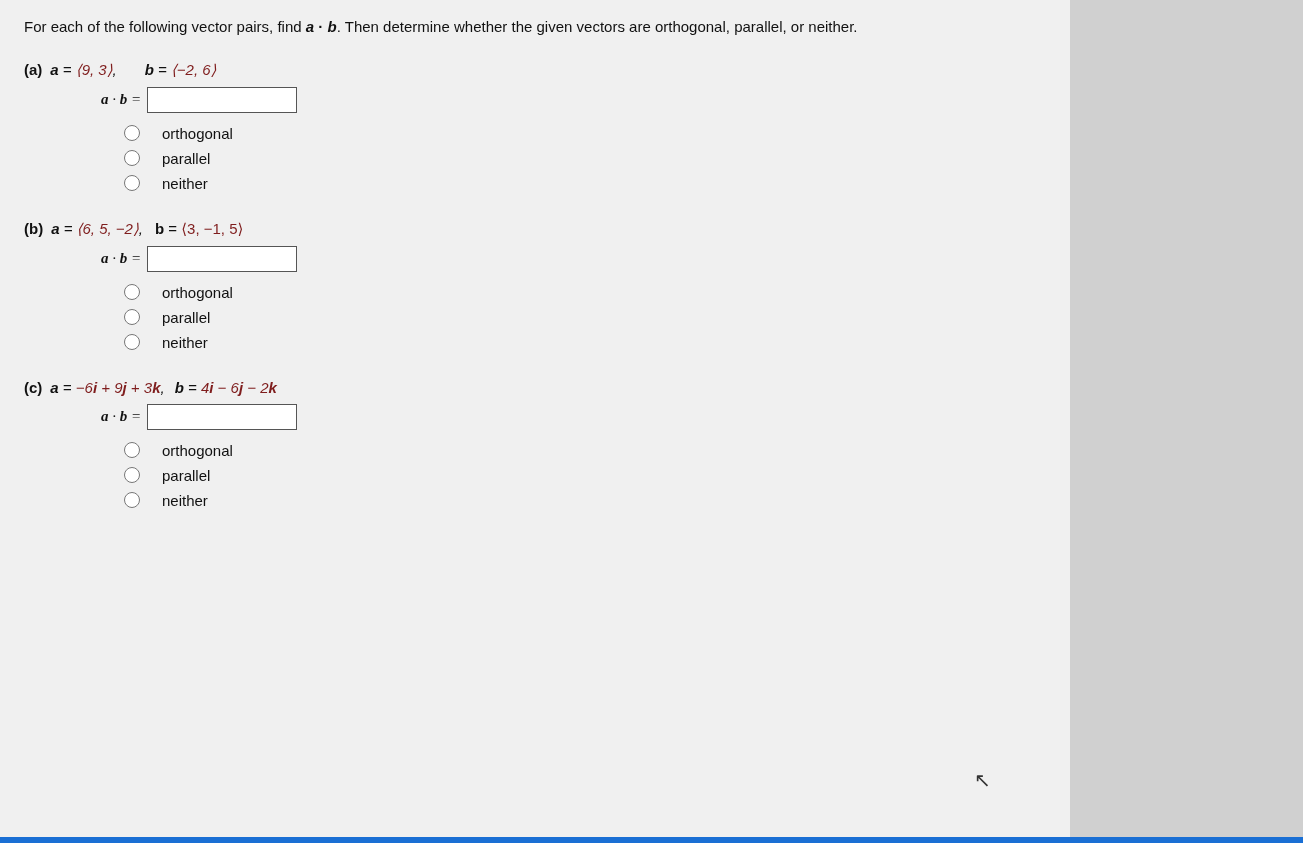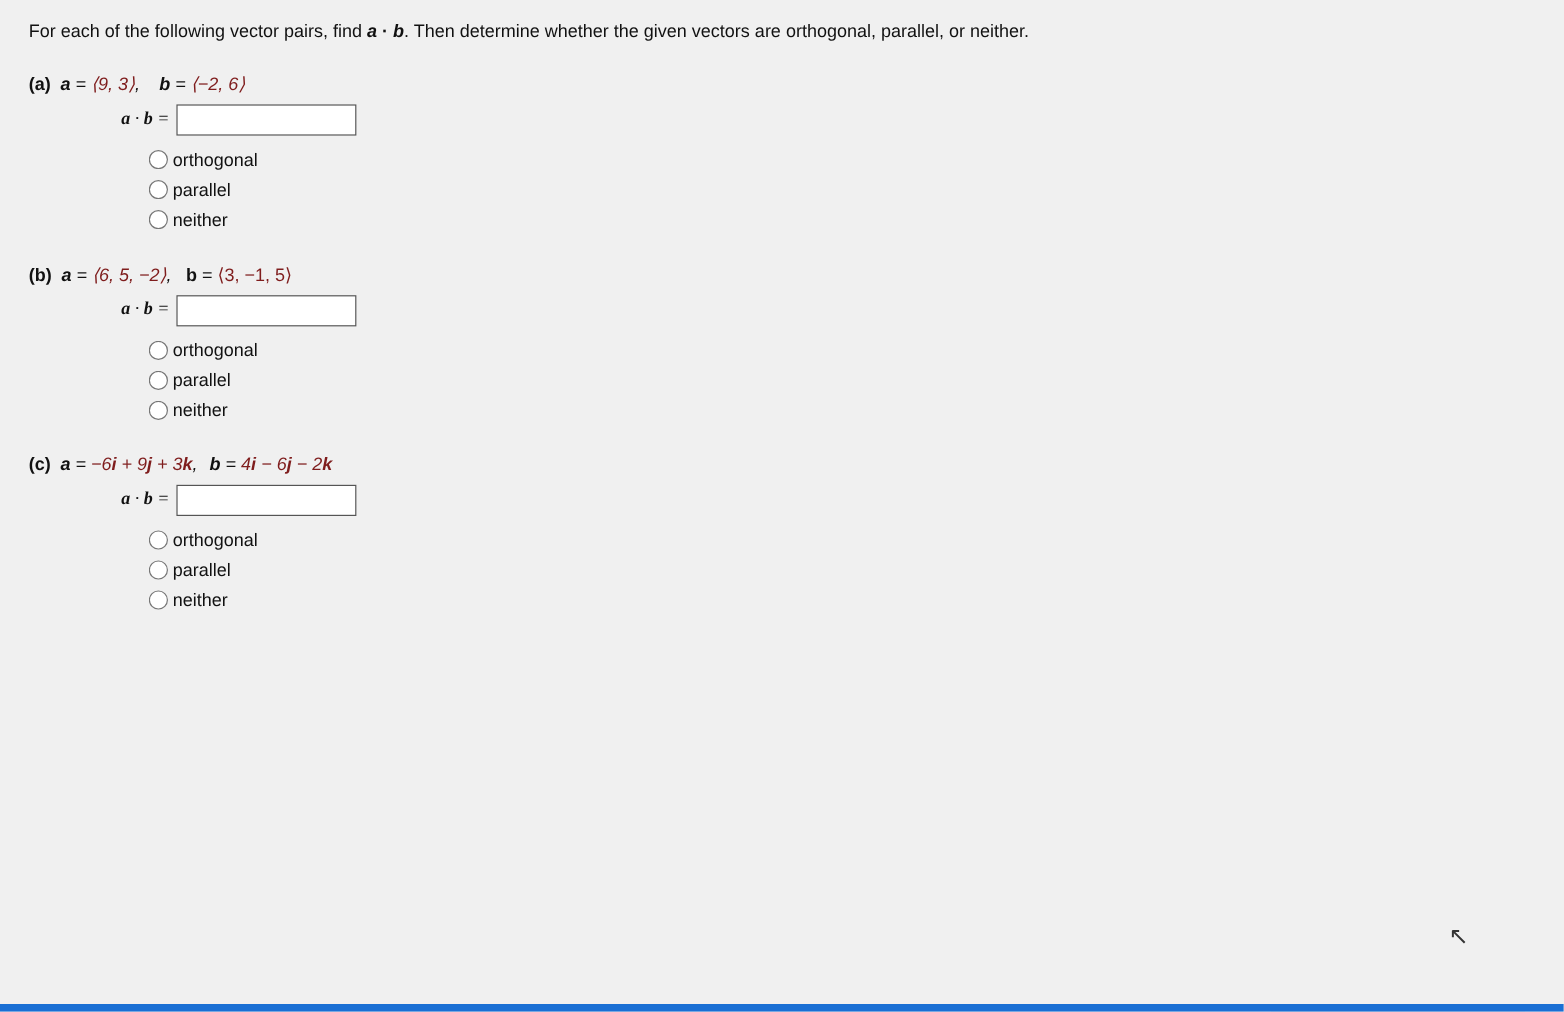--- a/index.html
+++ b/index.html
@@ -13,21 +13,21 @@
       font-family: Georgia, 'Times New Roman', serif;
       font-size: 16px;
       color: #111;
       width: 1303px;
       min-height: 843px;
       padding: 0;
     }
 
     .page {
       background-color: #f0f0f0;
-      width: 1303px;
+      width: 1070px;
       min-height: 843px;
       padding: 16px 24px 24px 24px;
       position: relative;
     }
 
     .instructions {
       font-size: 15px;
       margin-bottom: 22px;
       line-height: 1.5;
       font-family: Arial, sans-serif;
@@ -78,21 +78,21 @@
     .radio-group {
       margin-left: 100px;
       display: flex;
       flex-direction: column;
       gap: 8px;
     }
 
     .radio-option {
       display: flex;
       align-items: center;
-      gap: 4px;
+      gap: 22px;
       font-family: Arial, sans-serif;
       font-size: 15px;
     }
 
     .radio-option input[type="radio"] {
       width: 16px;
       height: 16px;
       cursor: pointer;
       accent-color: #666;
     }
@@ -124,21 +124,21 @@
   <div class="instructions">
     For each of the following vector pairs, find <strong><em>a</em> · <em>b</em></strong>. Then determine whether the given vectors are orthogonal, parallel, or neither.
   </div>
 
   <div class="problem-block">
     <div class="problem-label">
       <span class="problem-label-letter">(a)</span>
       <span style="font-style:italic;">
         <strong>a</strong> = <span class="red-text">⟨9, 3⟩</span>,
       </span>
-      <span style="font-style:italic; margin-left:8px;">
+      <span style="font-style:italic; margin-left:20px;">
         <strong>b</strong> = <span class="red-text">⟨−2, 6⟩</span>
       </span>
     </div>
 
     <div class="dot-product-row">
       <span style="font-style:italic;"><strong>a</strong> · <strong>b</strong> =</span>
       <input class="dot-product-input" type="text" value="" style="">
     </div>
 
     <div class="radio-group">

